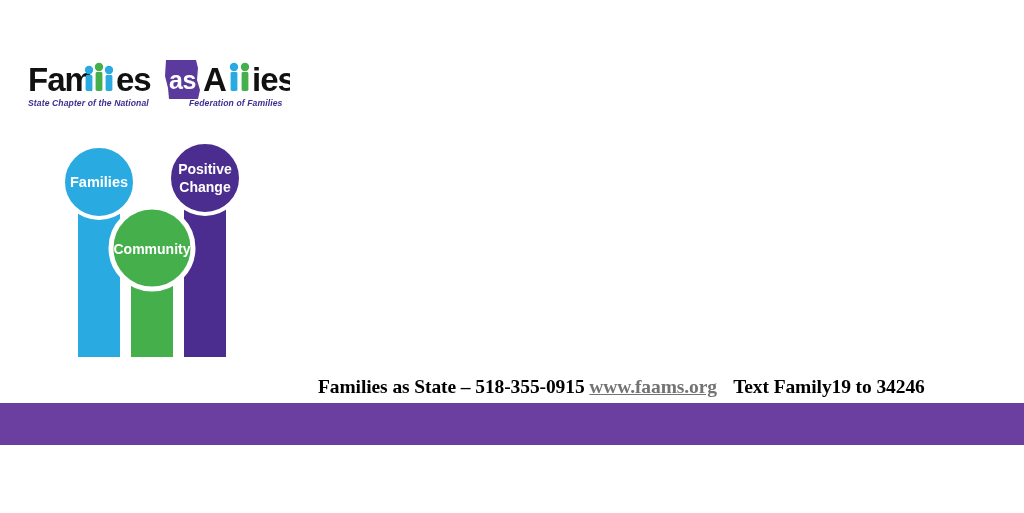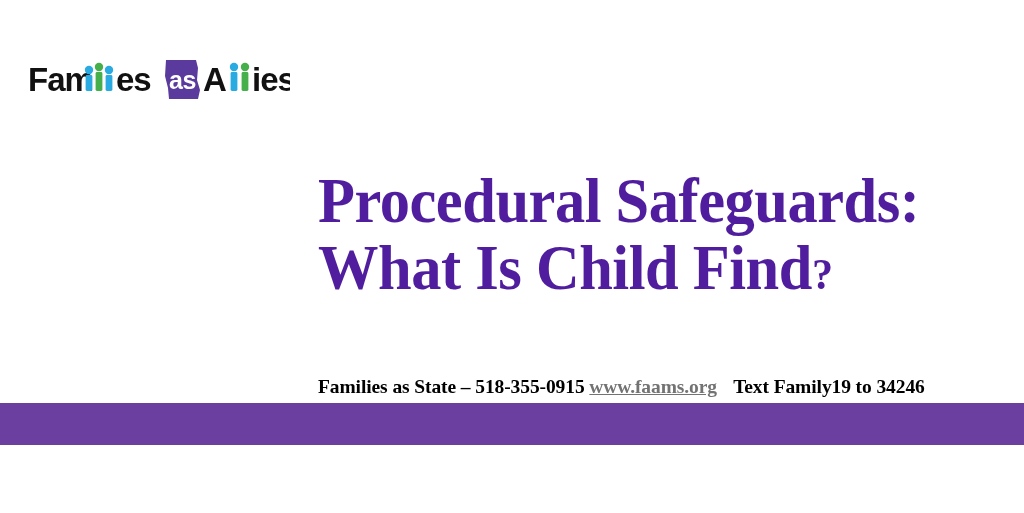--- a/index.html
+++ b/index.html
@@ -160,27 +160,50 @@
           <rect x="202.6" y="14" width="6.8" height="19" rx="1.4" fill="#29ABE2"></rect>
 
           <circle cx="217" cy="9" r="4.2" fill="#45B04B"></circle>
           <rect x="213.6" y="14" width="6.8" height="19" rx="1.4" fill="#45B04B"></rect>
         </g>
 
         <text x="224" y="33" font-family="Liberation Sans, sans-serif" font-weight="bold" font-size="33" fill="#111111" letter-spacing="-1">ies</text>
       </svg>
     </div>
 
+    <div class="logo-tagline-row">
+      <span class="tagline-left">State Chapter of the National</span>
+      <span class="tagline-right">Federation of Families</span>
+    </div>
   </div>
 
-
-  <div class="title-block">
-    <div class="title-line">Procedural Safeguards:</div>
-    <div class="title-line"><span>What Is Child Find</span><span class="title-q">?</span></div>
+  <div class="people-graphic">
+    <svg width="196" height="222" viewBox="0 0 196 222" xmlns="http://www.w3.org/2000/svg">
+
+      <rect x="124" y="60" width="46" height="159" fill="#4A2D8F" stroke="#ffffff" stroke-width="4"></rect>
+
+      <rect x="18" y="68" width="46" height="151" fill="#29ABE2" stroke="#ffffff" stroke-width="4"></rect>
+
+      <rect x="71" y="95" width="46" height="124" fill="#45B04B" stroke="#ffffff" stroke-width="4"></rect>
+
+      <circle cx="147" cy="38" r="36" fill="#4A2D8F" stroke="#ffffff" stroke-width="4"></circle>
+
+      <circle cx="41" cy="42" r="36" fill="#29ABE2" stroke="#ffffff" stroke-width="4"></circle>
+
+      <circle cx="94" cy="108" r="41" fill="#45B04B" stroke="#ffffff" stroke-width="5"></circle>
+
+      <text class="circle-label" x="41" y="47" font-size="14.5" text-anchor="middle">Families</text>
+
+      <text class="circle-label" x="94" y="114" font-size="14" text-anchor="middle">Community</text>
+
+      <text class="circle-label" x="147" y="34" font-size="14" text-anchor="middle">Positive</text>
+      <text class="circle-label" x="147" y="52" font-size="14" text-anchor="middle">Change</text>
+    </svg>
   </div>
+
 
   <div class="contact-line">
     <span>Families as State</span>
     <span>–</span>
     <span>518-355-0915</span>
     <span class="url">www.faams.org</span>
     <span class="contact-spacer"></span>
     <span>Text Family19 to 34246</span>
   </div>
 

